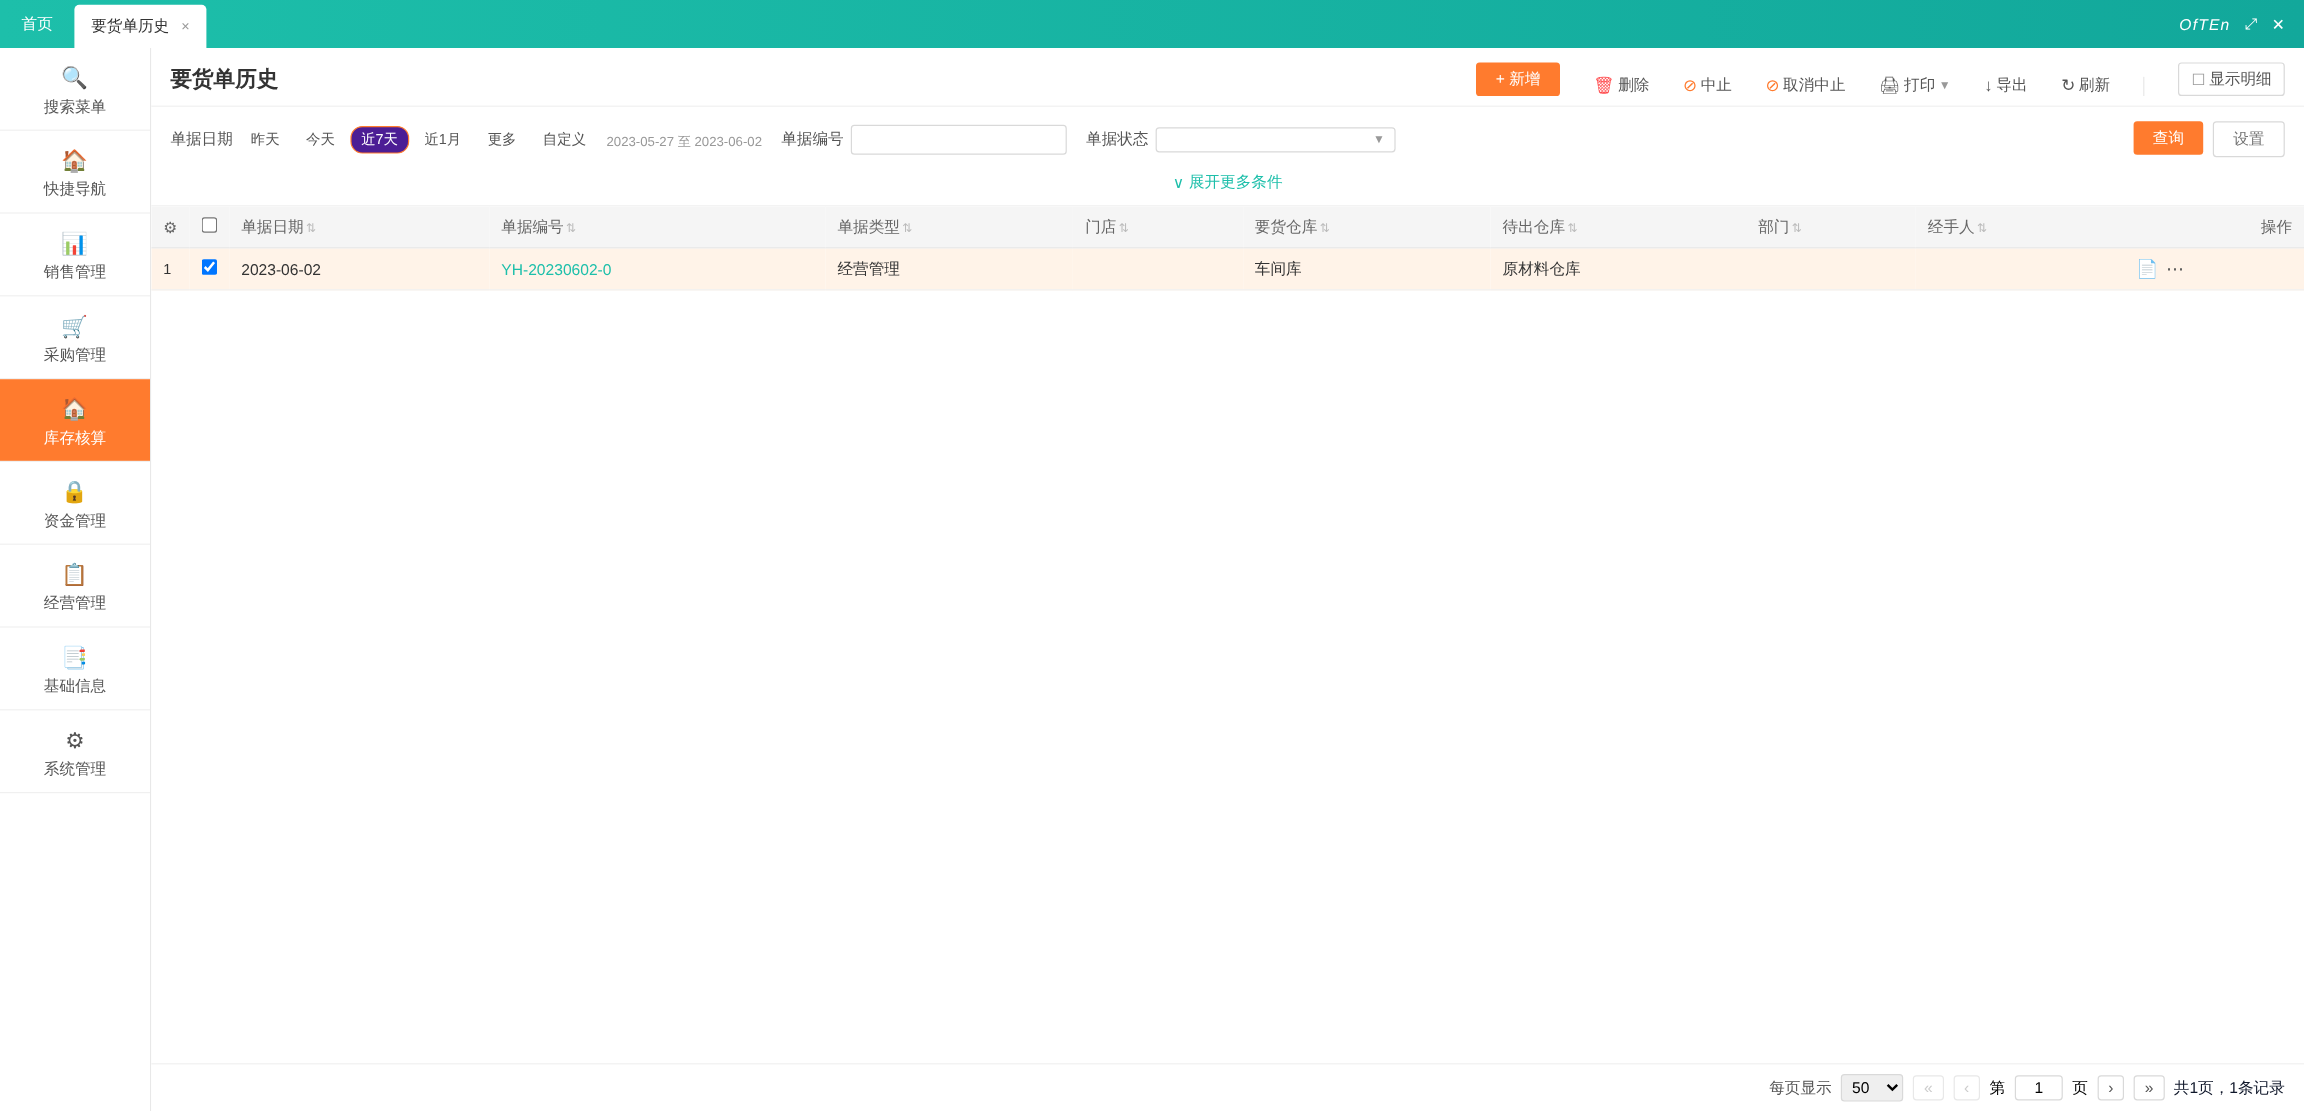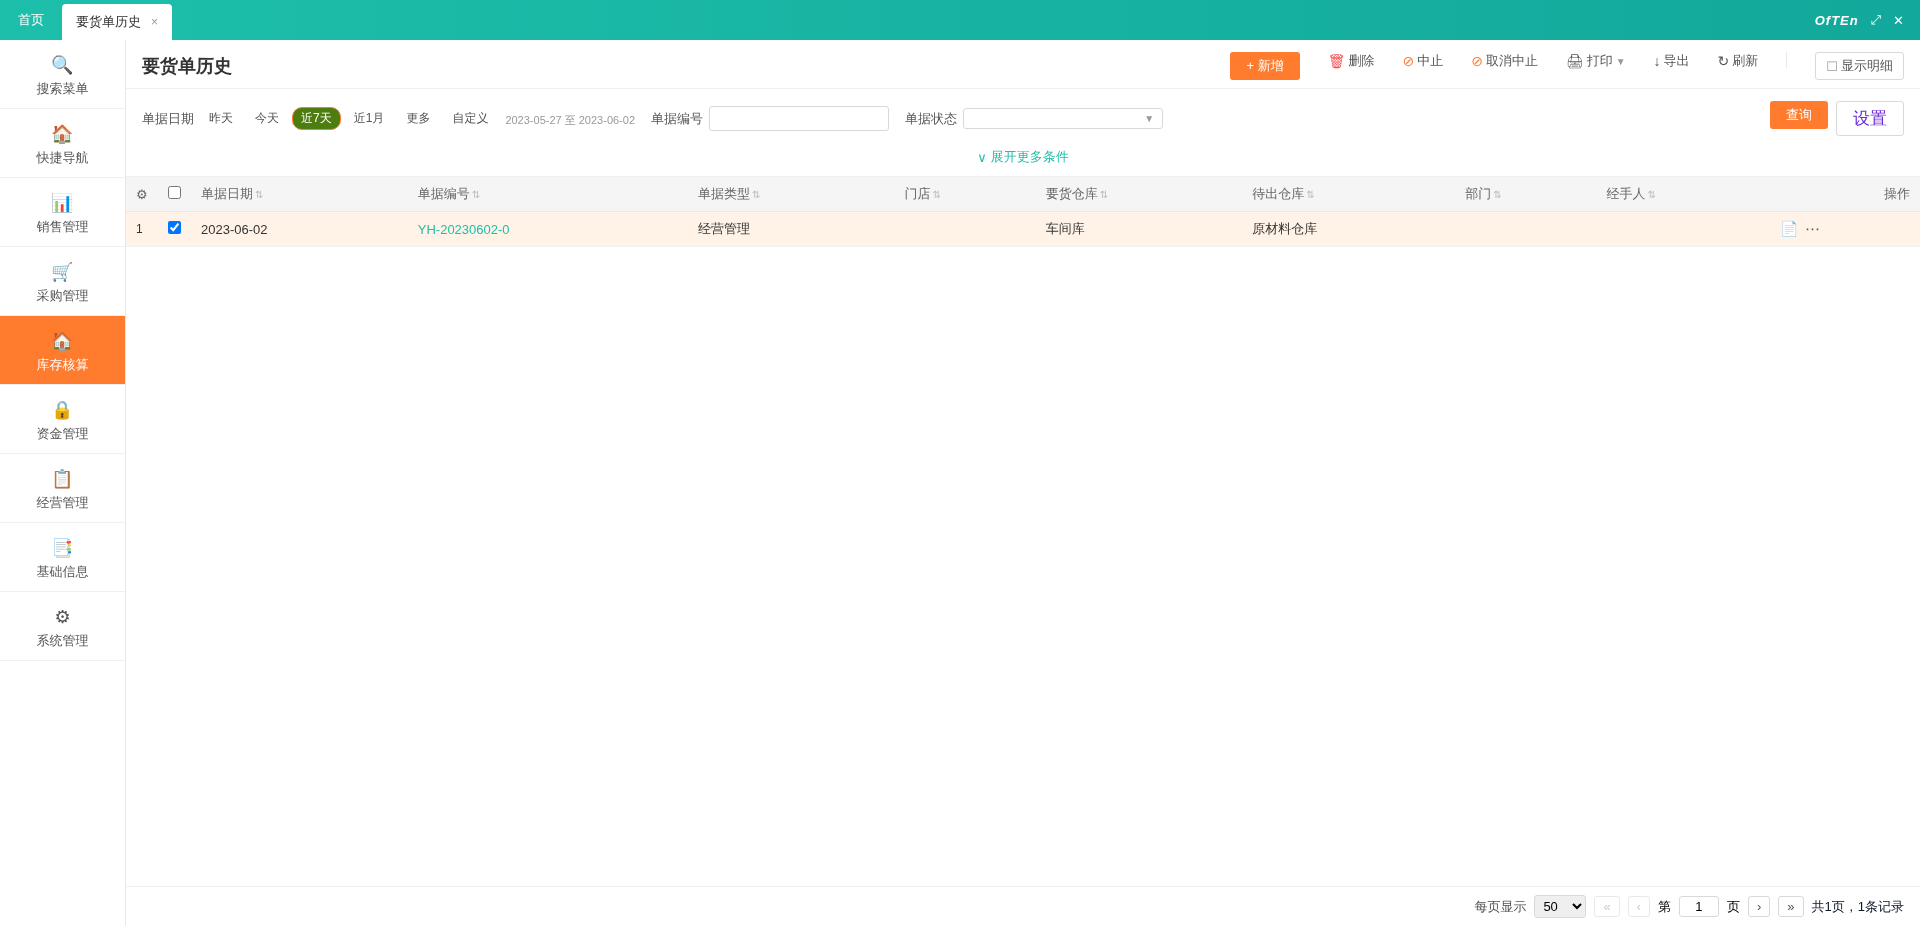--- a/index.html
+++ b/index.html
@@ -110,21 +110,21 @@
       border-bottom: 1px solid #f0f0f0;
       flex-shrink: 0;
     }
     .page-title {
       font-size: 18px;
       font-weight: bold;
       color: #333;
     }
     .header-actions {
       display: flex;
-      align-items: flex-start;
+      align-items: flex-end;
       gap: 28px;
     }
     .action-btn {
       display: flex;
       align-items: center;
       gap: 3px;
       cursor: pointer;
       color: #555;
       font-size: 13px;
     }
@@ -133,26 +133,26 @@
       background: #ff7b2e;
       color: #fff;
       border: none;
       padding: 5px 16px;
       border-radius: 3px;
       cursor: pointer;
       font-size: 13px;
     }
     .btn-secondary {
       background: #fff;
-      color: #6d28d9;
+      color: #737373;
       border: 1px solid #d9d9d9;
       padding: 5px 16px;
       border-radius: 3px;
       cursor: pointer;
-      font-size: 17px;
+      font-size: 13px;
     }
     .display-detail-btn {
       display: flex;
       align-items: center;
       gap: 3px;
       cursor: pointer;
       color: #555;
       font-size: 13px;
       border: 1px solid #d9d9d9;
       padding: 4px 10px;
@@ -188,21 +188,21 @@
     }
     .date-btn {
       padding: 2px 8px;
       border-radius: 10px;
       cursor: pointer;
       font-size: 12px;
       color: #555;
       border: 1px solid transparent;
     }
     .date-btn.active {
-      background: #4d7c0f;
+      background: #4c1d95;
       color: #fff;
       border-color: #ff7b2e;
     }
     .date-range-text {
       font-size: 11px;
       color: #999;
       margin-top: 4px;
     }
     .filter-input {
       border: 1px solid #d9d9d9;
@@ -333,21 +333,21 @@
 
 <div class="top-bar">
   <div class="top-bar-tabs">
     <div class="tab-home">首页</div>
     <div class="tab-active">
       <span>要货单历史</span>
       <span class="tab-close">×</span>
     </div>
   </div>
   <div class="top-bar-right">
-    <span style="font-style:italic;font-weight:bold;letter-spacing:1px;">OfTEn</span>
+    <span style="font-style:italic;font-weight:normal;letter-spacing:1px;">OfTEn</span>
     <span>⤢</span>
     <span>✕</span>
   </div>
 </div>
 
 <div class="layout">
 
   <div class="sidebar">
     <div class="sidebar-item">
       <span class="sidebar-icon">🔍</span>

